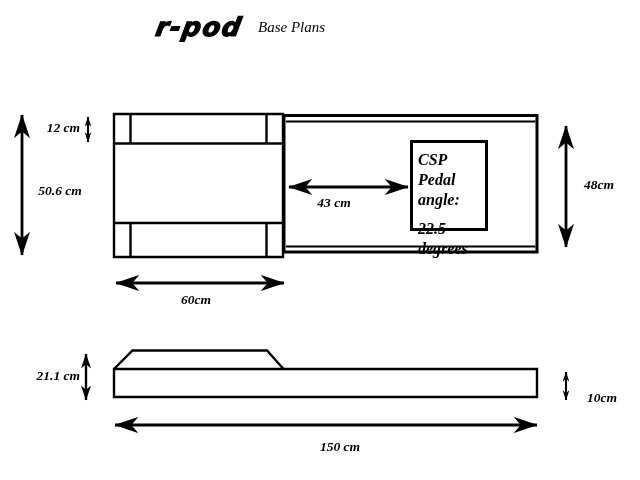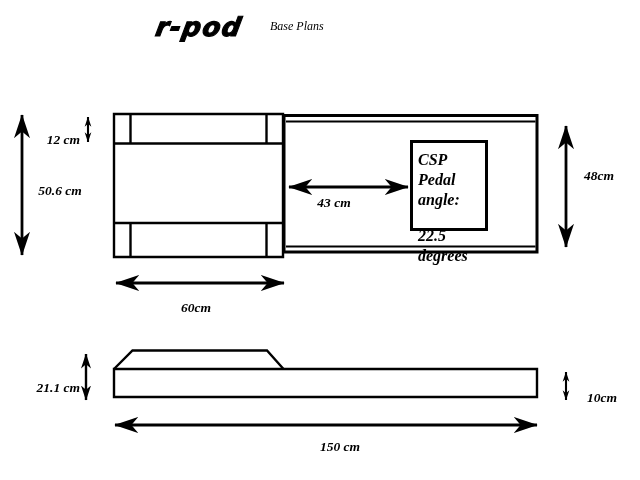--- a/index.html
+++ b/index.html
@@ -42,56 +42,56 @@
   .label {
     position: absolute;
     font-style: italic;
     font-weight: bold;
     font-size: 13.5px;
     line-height: 1.1;
     white-space: nowrap;
     color: #000;
   }
   .ta-c { text-align: center; }
-  .ta-r { text-align: right; margin-top: 12px; }
+  .ta-r { text-align: right; }
 
   .logo {
     position: absolute;
     left: 156px;
     top: 12px;
     font-family: "DejaVu Sans", sans-serif;
     font-weight: bold;
     font-style: italic;
     font-size: 26px;
     letter-spacing: 1.5px;
     transform: skewX(-10deg);
     -webkit-text-stroke: 1.2px #000;
     color: #000;
   }
   .subtitle {
     position: absolute;
-    left: 270px;
+    left: 258px;
     top: 19px;
     font-style: italic;
     font-weight: normal;
-    font-size: 12px;
+    font-size: 15px;
     color: #000;
   }
   .csp-note {
     position: absolute;
     left: 418px;
     top: 150px;
     width: 66px;
     font-size: 16px;
     font-style: italic;
     font-weight: bold;
     line-height: 1.25;
     color: #000;
   }
-  .csp-note .gap { margin-top: 16px; }
+  .csp-note .gap { margin-top: 9px; }
 </style>
 </head>
 <body>
 
 <div id="canvas">
 
   <svg class="linework" width="640" height="480" viewBox="0 0 640 480">
     <defs>
       <marker id="ahL" markerUnits="userSpaceOnUse" markerWidth="24" markerHeight="16" viewBox="0 0 12 8" refX="11.6" refY="4" orient="auto-start-reverse">
         <path d="M12,4 L0,0 L3.4,4 L0,8 Z"></path>
@@ -131,22 +131,22 @@
     <line x1="566" y1="372" x2="566" y2="400" class="arrowS" marker-start="url(#ahS)" marker-end="url(#ahS)"></line>
     <line x1="115" y1="425" x2="537" y2="425" class="arrow" marker-start="url(#ahL)" marker-end="url(#ahL)"></line>
   </svg>
 
   <div class="logo">r-pod</div>
   <div class="subtitle">Base Plans</div>
 
   <div class="label ta-r" style="left:28px; top:121px; width:52px;">12 cm</div>
   <div class="label ta-c" style="left:32px; top:184px; width:56px;">50.6 cm</div>
   <div class="label ta-c" style="left:296px; top:196px; width:76px;">43 cm</div>
-  <div class="label ta-c" style="left:158px; top:293px; width:76px;margin-top:8px;">60cm</div>
-  <div class="label" style="left:584px; top:169px;text-align:center;">48cm</div>
+  <div class="label ta-c" style="left:158px; top:293px; width:76px;">60cm</div>
+  <div class="label" style="left:584px; top:178px;text-align:center;">48cm</div>
 
   <div class="csp-note">
     <div>CSP Pedal</div>
     <div>angle:</div>
     <div class="gap">22.5 degrees</div>
   </div>
 
   <div class="label ta-r" style="left:24px; top:369px; width:56px;">21.1 cm</div>
   <div class="label" style="left:587px; top:391px;">10cm</div>
   <div class="label ta-c" style="left:300px; top:440px; width:80px;">150 cm</div>

